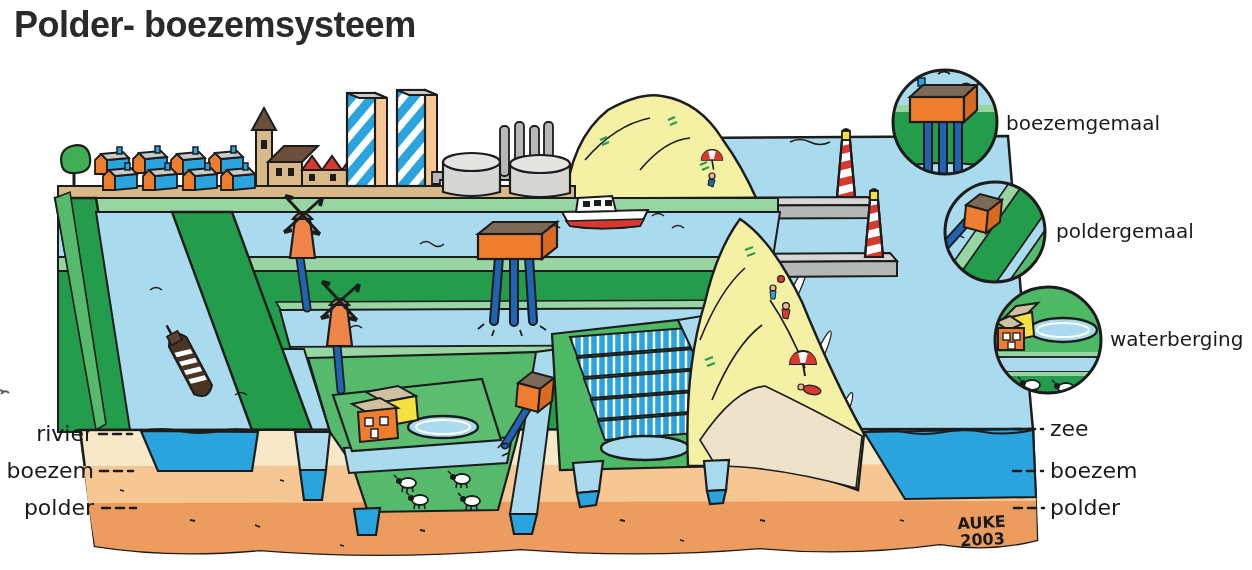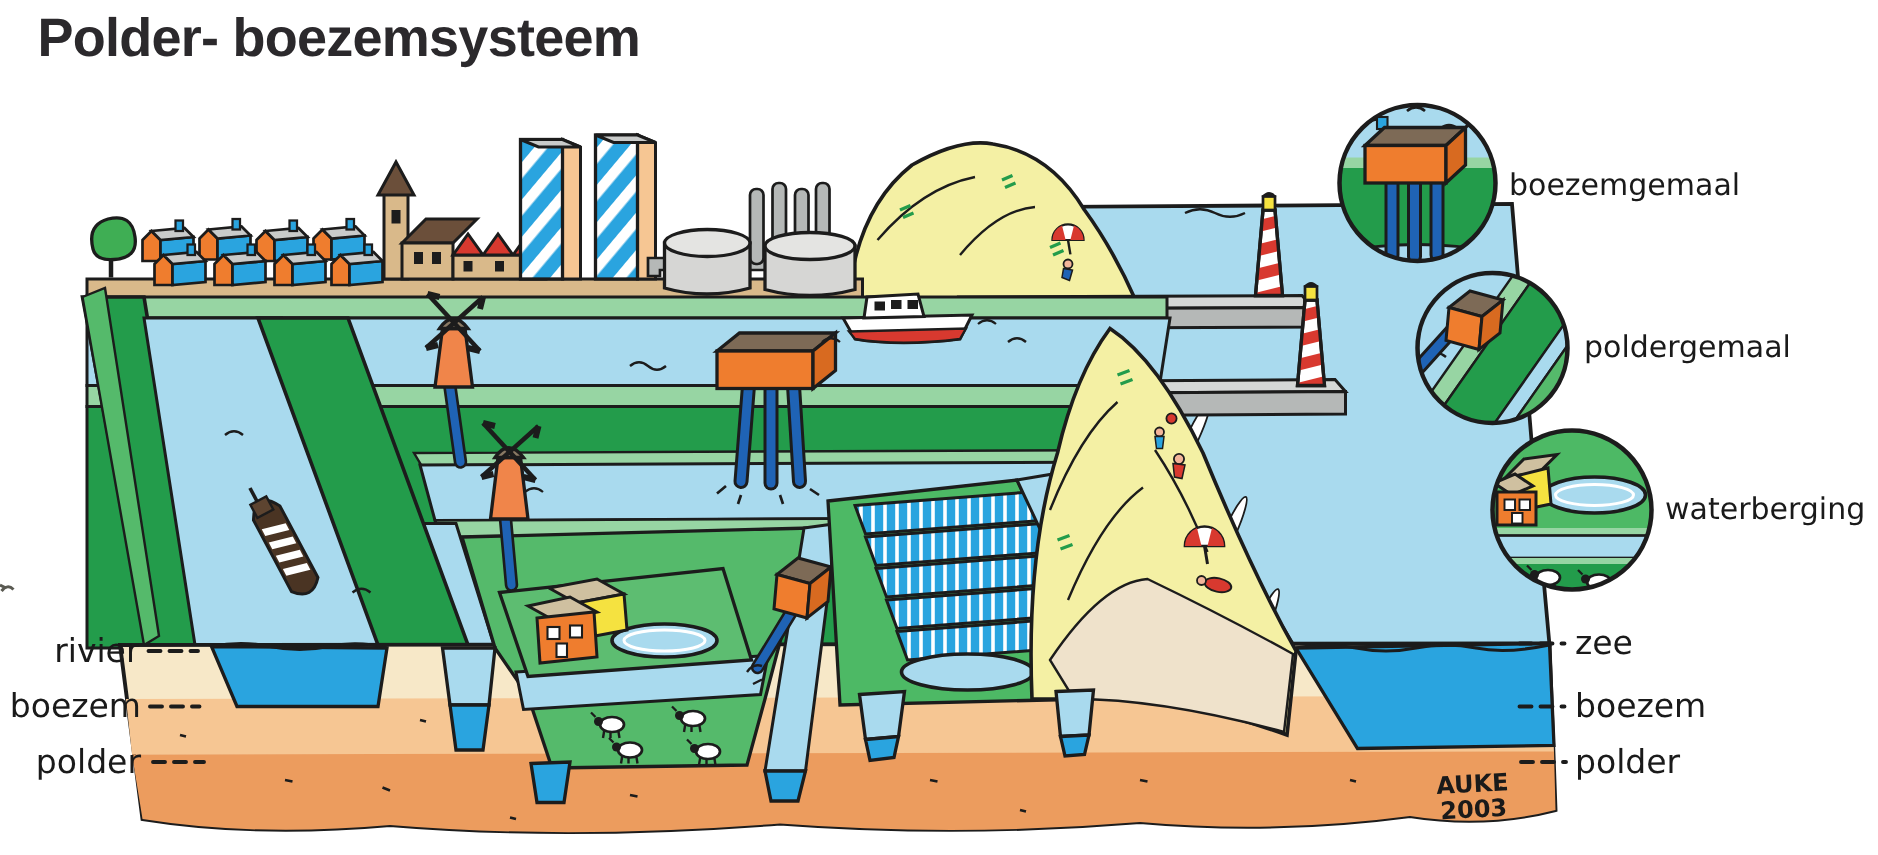--- a/index.html
+++ b/index.html
@@ -1,18 +1,18 @@
 <!DOCTYPE html>
 <html><head>
 <meta charset="utf-8">
 <style>
   html,body{margin:0;padding:0;background:#ffffff;}
   .stage{position:relative;width:1252px;height:570px;background:#fff;overflow:hidden;
          font-family:"Liberation Sans",sans-serif;}
-  .title{position:absolute;left:25px;top:4px;margin:0;font-size:36px;font-weight:bold;
+  .title{position:absolute;left:14px;top:4px;margin:0;font-size:36px;font-weight:bold;
          color:#2b292c;letter-spacing:-0.5px;font-family:"Liberation Sans",sans-serif;}
   svg{position:absolute;left:0;top:0;}
   svg text{font-family:"DejaVu Sans",sans-serif;fill:#1a1a1a;}
   .hand{font-size:22px;}
   .legendlbl{font-size:20px;}
   .sig{font-size:16px;font-weight:bold;}
 </style>
 </head>
 <body>
 

